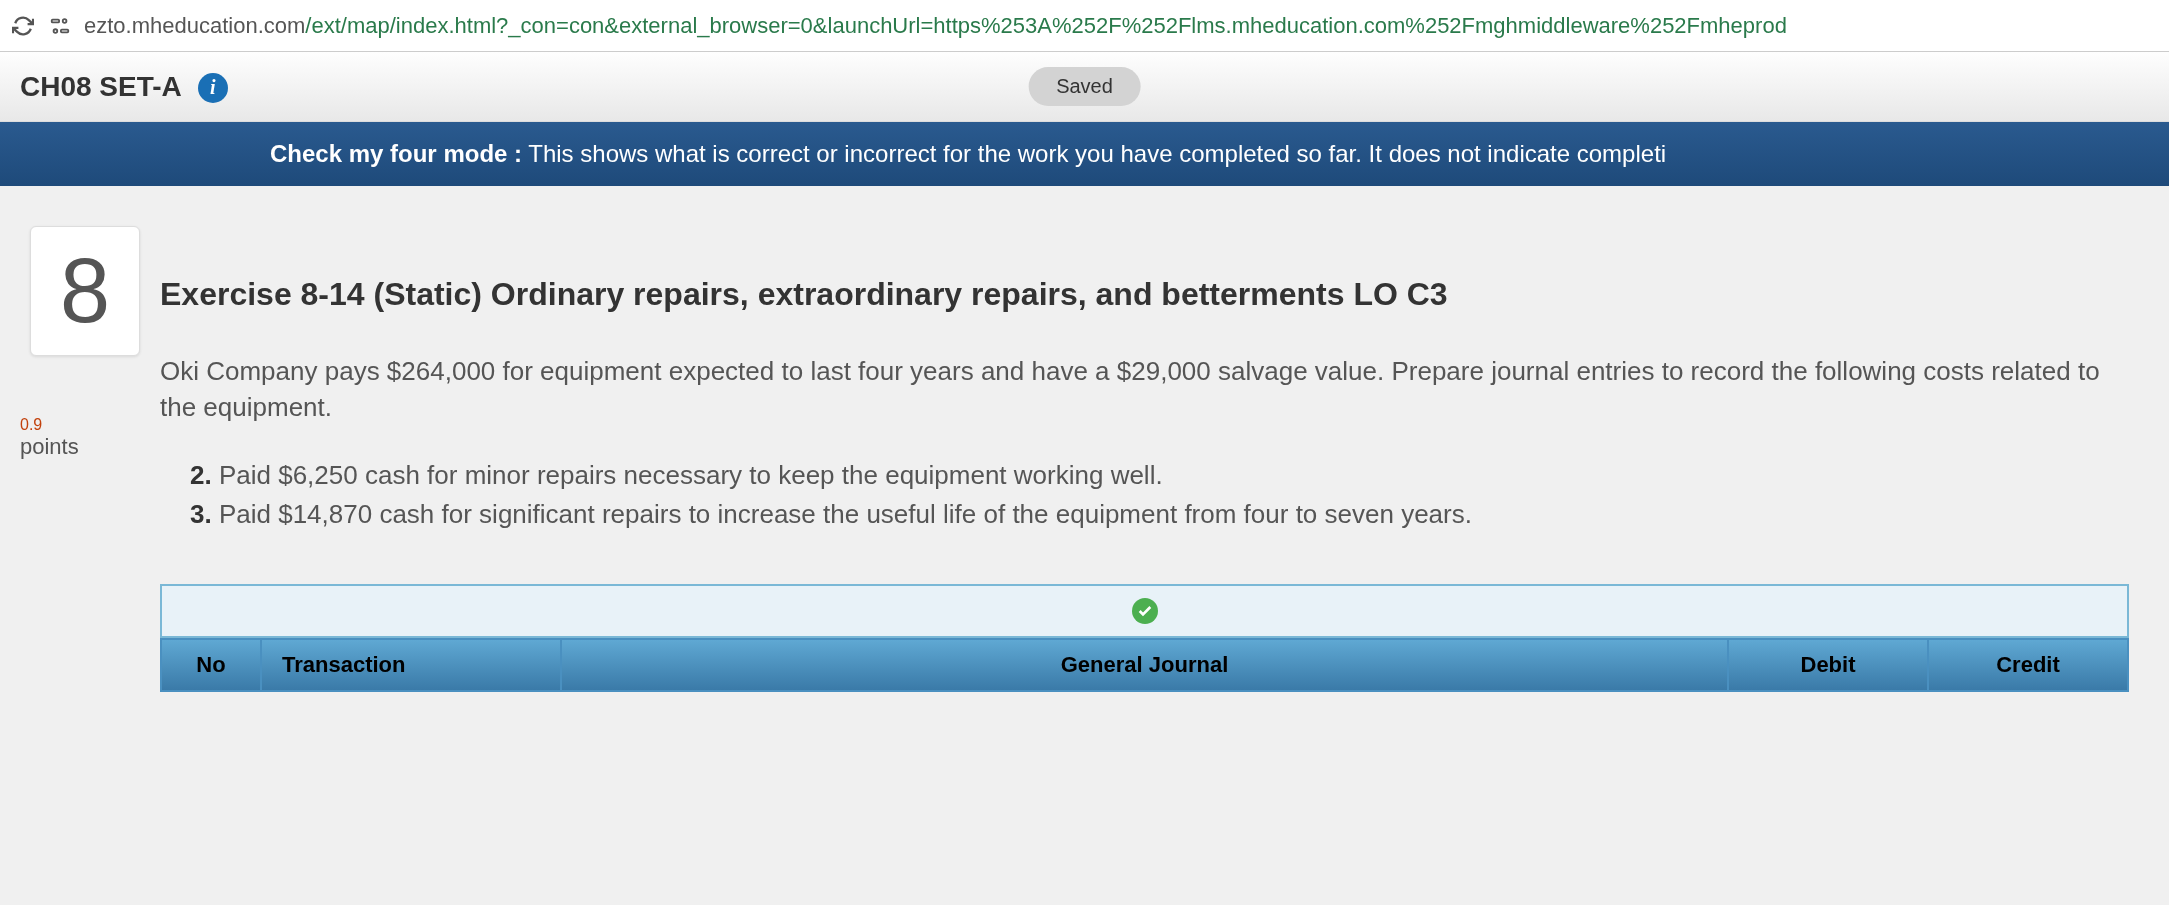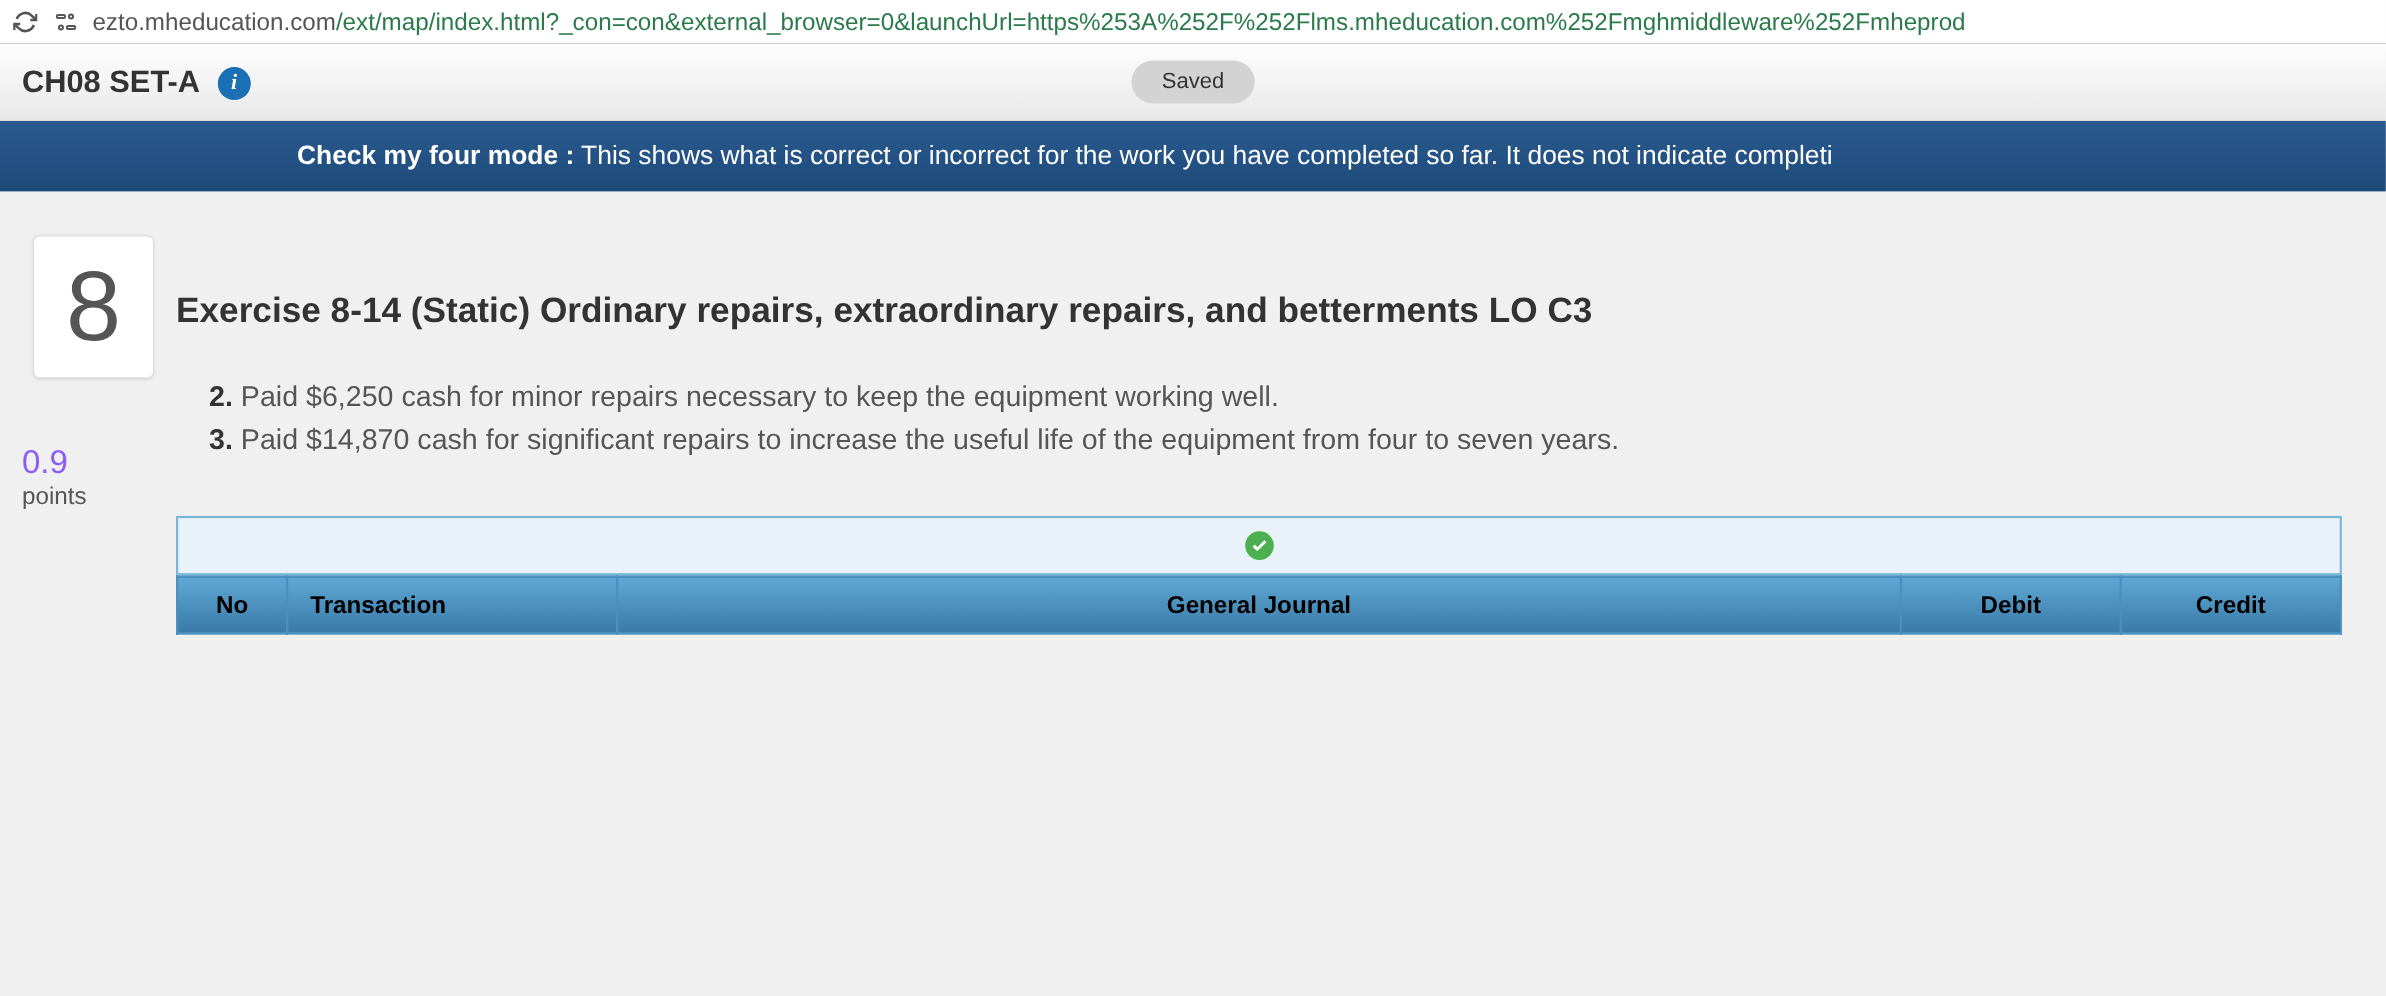--- a/index.html
+++ b/index.html
@@ -1,33 +1,33 @@
 <!DOCTYPE html>
 <html><head>
 <meta charset="utf-8">
 <style>
 *{margin:0;padding:0;box-sizing:border-box;}
 body{font-family:Arial,Helvetica,sans-serif;background:#f0f0f0;width:2169px;height:905px;overflow:hidden;}
-.url-bar{height:40px;background:#fff;border-bottom:1px solid #ccc;display:flex;align-items:center;padding:0 10px;gap:10px;}
+.url-bar{height:52px;background:#fff;border-bottom:1px solid #ccc;display:flex;align-items:center;padding:0 10px;gap:10px;}
 .reload-icon{width:26px;height:26px;display:flex;align-items:center;justify-content:center;color:#555;}
 .site-icon{width:28px;height:28px;display:flex;align-items:center;justify-content:center;color:#555;}
 .url-text{font-size:22px;color:#555;white-space:nowrap;overflow:hidden;}
 .url-text .green{color:#2a7a4b;}
 .header-row{height:70px;background:linear-gradient(to bottom,#fefefe,#e8e8e8);display:flex;align-items:center;padding:0 20px;position:relative;border-bottom:1px solid #ddd;}
 .assignment-title{font-size:28px;font-weight:bold;color:#333;display:flex;align-items:flex-end;gap:16px;}
 .info-icon{width:30px;height:30px;border-radius:50%;background:#1a6fb5;color:#fff;display:flex;align-items:center;justify-content:center;font-family:Georgia,serif;font-style:italic;font-size:20px;font-weight:bold;}
 .saved-pill{position:absolute;left:50%;transform:translateX(-50%);background:#d3d3d3;color:#333;padding:8px 28px;border-radius:20px;font-size:20px;}
 .mode-banner{background:linear-gradient(to bottom,#2a5a8f,#1e4a7a);color:#fff;padding:18px 0 18px 270px;font-size:24px;}
 .mode-banner b{font-weight:bold;}
 .content-wrap{display:flex;padding-top:40px;}
 .left-col{width:160px;display:flex;flex-direction:column;align-items:center;padding-left:10px;}
 .qnum-box{width:110px;height:130px;background:#fff;border:1px solid #ddd;border-radius:6px;display:flex;align-items:center;justify-content:center;box-shadow:0 1px 3px rgba(0,0,0,0.1);}
 .qnum{font-size:90px;color:#555;font-weight:300;}
 .points-block{margin-top:60px;text-align:left;align-self:flex-start;padding-left:10px;}
-.points-value{font-size:30px;color:#8b5cf6;}
+.points-value{font-size:16px;color:#c2410c;}
 .points-label{font-size:22px;color:#555;}
 .main-col{flex:1;padding-right:40px;}
 .exercise-title{font-size:32px;font-weight:bold;color:#333;margin-top:50px;margin-bottom:40px;}
 .problem-text{font-size:26px;color:#555;line-height:1.4;margin-bottom:30px;}
 .cost-list{margin-left:30px;font-size:26px;color:#555;line-height:1.5;}
 .cost-list .num{font-weight:bold;color:#333;}
 .answer-status{margin-top:50px;border:2px solid #7ab8d6;background:#e8f2f8;padding:12px;display:flex;align-items:center;justify-content:center;gap:10px;font-size:24px;font-weight:bold;color:#333;}
 .check-icon{width:26px;height:26px;border-radius:50%;background:#4caf50;display:flex;align-items:center;justify-content:center;color:#fff;font-size:18px;}
 .journal-table{width:100%;border-collapse:collapse;margin-top:0;}
 .journal-table th{background:linear-gradient(to bottom,#5fa8d3,#3a7aa8);color:#000;font-weight:bold;font-size:22px;padding:12px;border:2px solid #4a90c0;text-align:center;}
@@ -78,20 +78,21 @@
       <div class="qnum">8</div>
     </div>
     <div class="points-block">
       <div class="points-value">0.9</div>
       <div class="points-label">points</div>
     </div>
   </div>
 
   <div class="main-col">
     <div class="exercise-title">Exercise 8-14 (Static) Ordinary repairs, extraordinary repairs, and betterments LO C3</div>
+    <div class="problem-text">Oki Company pays $264,000 for equipment expected to last four years and have a $29,000 salvage value. Prepare journal entries to record the following costs related to the equipment.</div>
     <div class="cost-list">
       <div><span class="num">2.</span> <span>Paid $6,250 cash for minor repairs necessary to keep the equipment working well.</span></div>
       <div><span class="num">3.</span> <span>Paid $14,870 cash for significant repairs to increase the useful life of the equipment from four to seven years.</span></div>
     </div>
 
     <div class="answer-status">
       <span class="check-icon">
         <svg width="16" height="16" viewBox="0 0 24 24" fill="none" stroke="#fff" stroke-width="4">
             <polyline points="20 6 9 17 4 12"></polyline>
           </svg>

